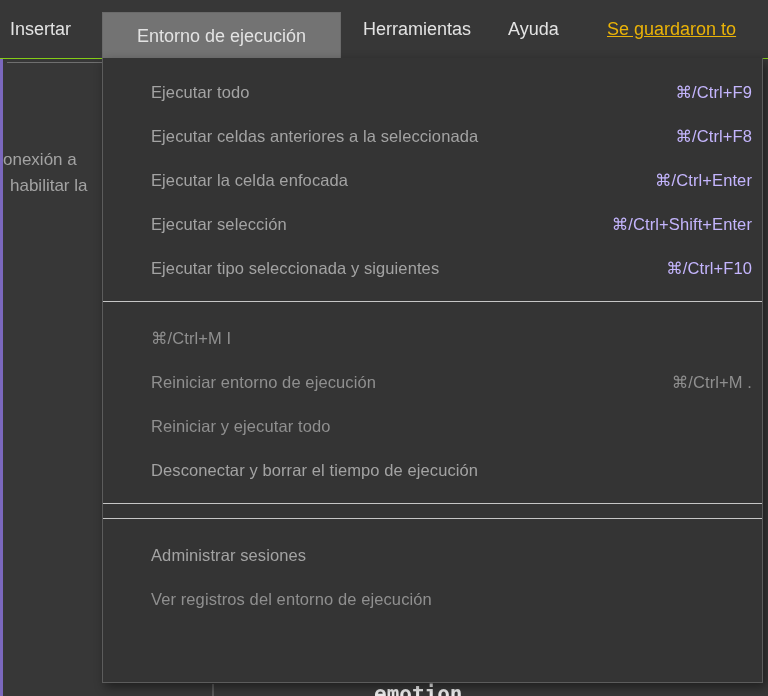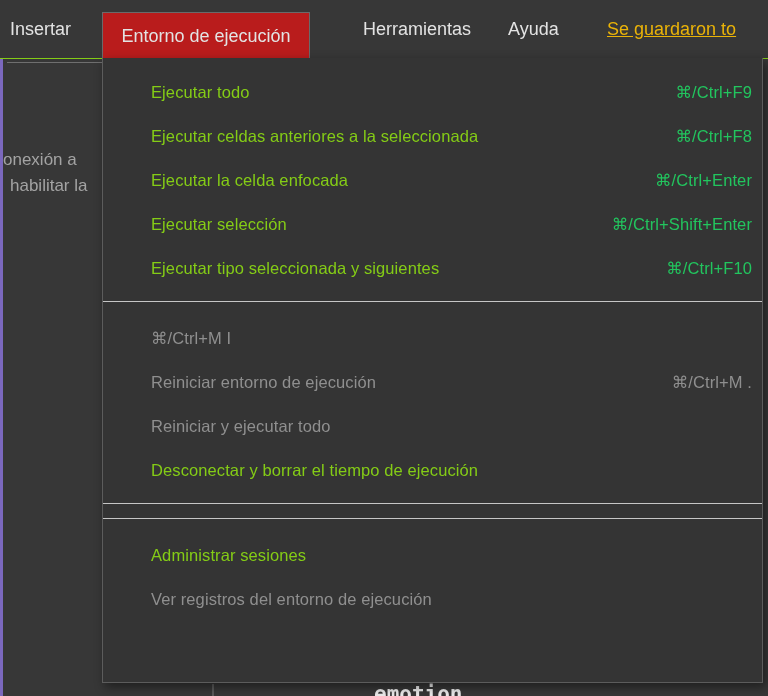--- a/index.html
+++ b/index.html
@@ -24,39 +24,39 @@
     font-weight:bold;font-size:21px;color:#ececec;z-index:1;white-space:nowrap;}
 
   
   .menubar{position:absolute;left:0;top:0;width:768px;height:58px;background:#373737;
     border-bottom:1px solid #84cc16;z-index:10;color:#e3e3e3;font-size:18px;}
   .menubar-item{position:absolute;top:0;height:58px;display:flex;align-items:center;cursor:default;}
   .mi-insertar{left:10px;}
   .mi-herramientas{left:363px;}
   .mi-ayuda{left:508px;}
   .menubar-open-box{
-    position:absolute;left:102px;top:12px;width:208px;height:47px;
-    border:1px solid #6a6a6a;border-bottom:none;background:#b91c1c;
+    position:absolute;left:102px;top:12px;width:239px;height:47px;
+    border:1px solid #6a6a6a;border-bottom:none;background:#737373;
     display:flex;align-items:center;justify-content:center;box-sizing:border-box;
   }
   .save-status{position:absolute;left:607px;top:0;height:58px;display:flex;align-items:center;
     color:#eab308;text-decoration:underline;white-space:nowrap;cursor:pointer;}
 
   
   .dropdown{
     position:absolute;left:102px;top:58px;width:661px;height:625px;box-sizing:border-box;
     background:#343434;border:1px solid #5c5c5c;border-top:none;
     box-shadow:3px 4px 10px rgba(0,0,0,0.45);
     z-index:20;
   }
   .menu-list{list-style:none;margin:0;padding:12px 0 10px 0;}
   .menu-row{height:44px;display:flex;align-items:center;justify-content:space-between;
     padding:0 10px 0 48px;font-size:16.5px;letter-spacing:0.1px;cursor:pointer;}
-  .menu-row .label{color:#84cc16;}
-  .menu-row .shortcut{color:#22c55e;}
+  .menu-row .label{color:#a3a3a3;}
+  .menu-row .shortcut{color:#c4b5fd;}
   .menu-row.disabled{cursor:default;}
   .menu-row.disabled .label,.menu-row.disabled .shortcut{color:#8f8f8f;}
   .menu-divider{height:1px;background:#c6c6c6;margin:11px 0 14px 0;}
 </style>
 </head>
 <body>
 
 <div class="purple-stripe"></div>
 
 <div class="bg-frag bg-line1">onexión a</div>

